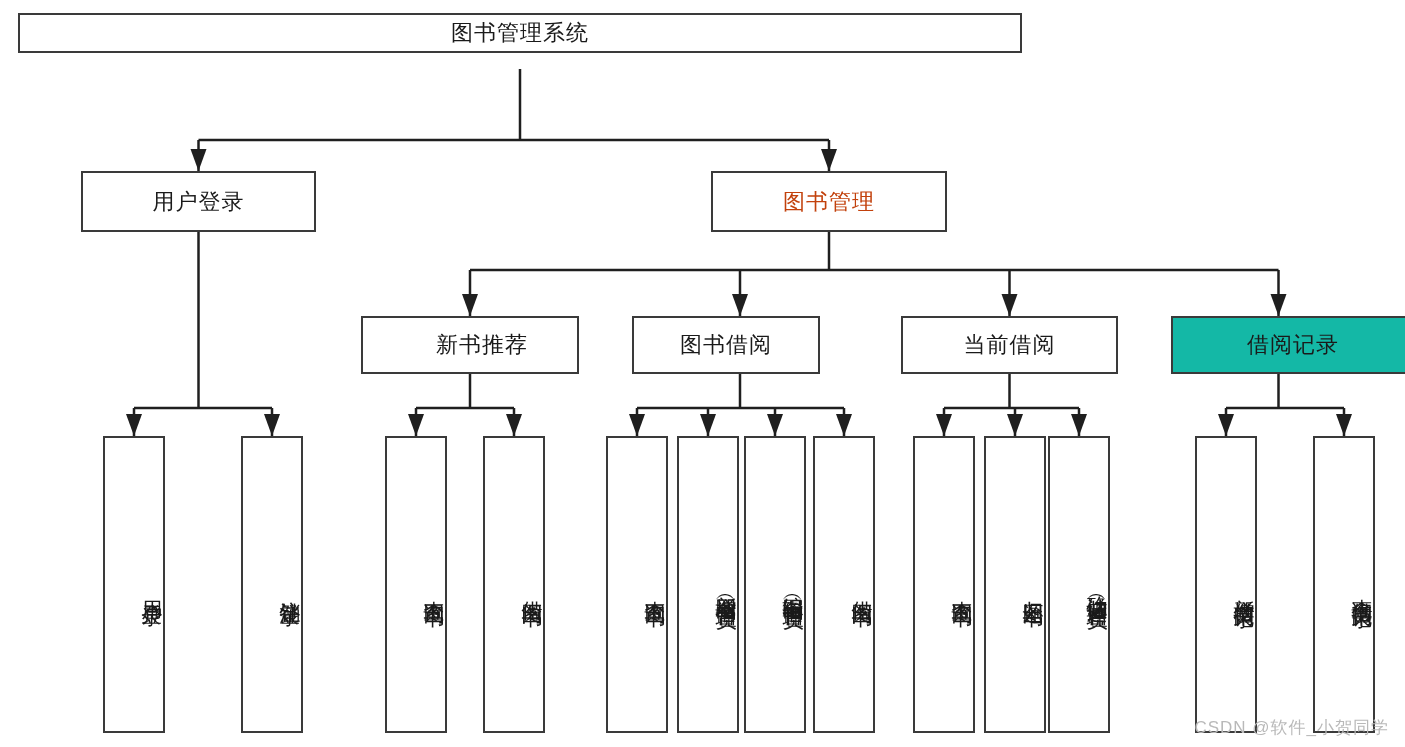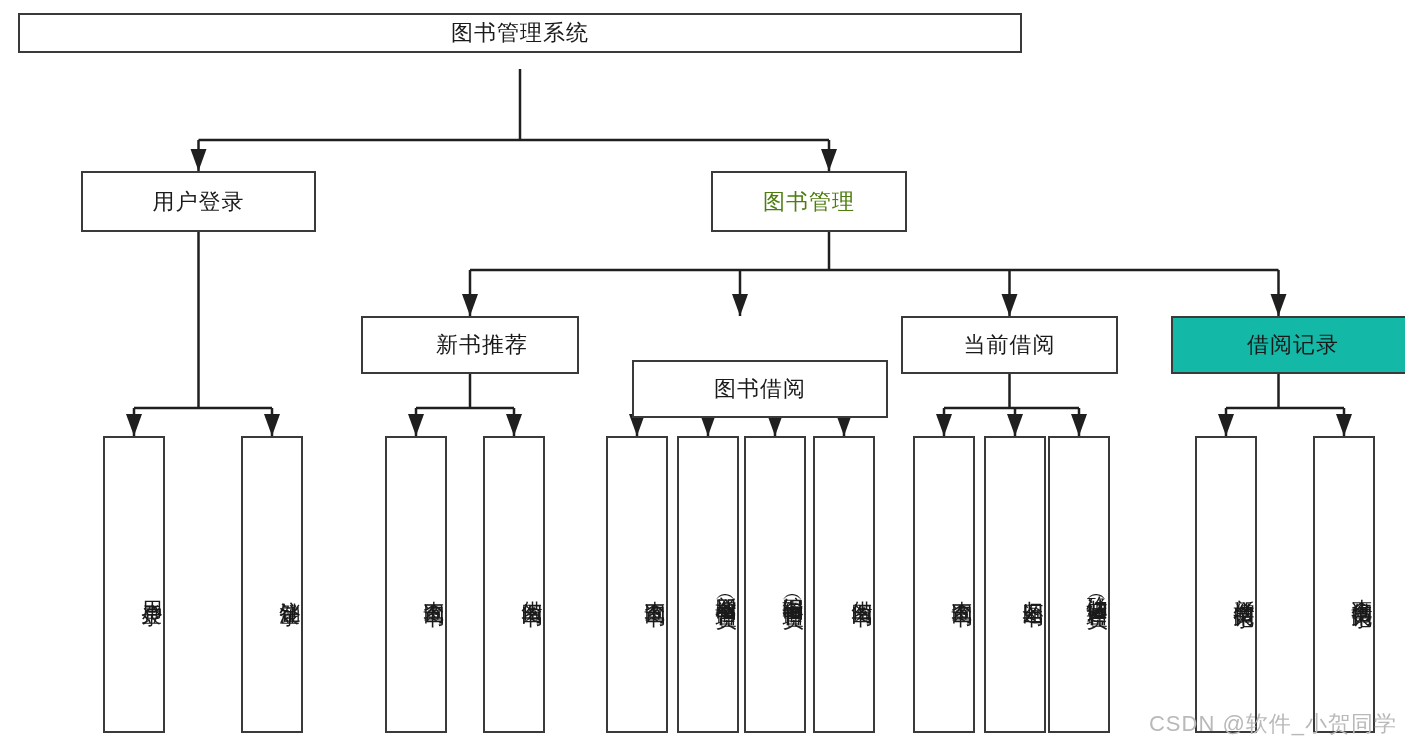--- a/index.html
+++ b/index.html
@@ -51,23 +51,23 @@
   #edge-layer {
     position: absolute;
     left: 0;
     top: 0;
     width: 1405px;
     height: 747px;
     pointer-events: none;
   }
   .watermark {
     position: absolute;
-    right: 8px;
+    right: 16px;
     bottom: 8px;
-    font-size: 22px;
+    font-size: 17px;
     color: #b9b9b9;
     letter-spacing: 1px;
     white-space: nowrap;
   }
 </style>
 </head>
 <body>
 
 <div id="diagram-root">
   <svg id="edge-layer" width="1405" height="747" viewBox="0 0 1405 747">
@@ -124,27 +124,27 @@
       <line x1="1344" y1="408" x2="1344" y2="436" stroke="#1f1f1f" stroke-width="2.5"></line>
       <polygon points="1336,414 1352,414 1344,436" fill="#1f1f1f"></polygon>
     </svg>
   <div id="node-layer">
       <div class="node node-h" style="left: 18px; top: 13px; width: 1004px; height: 40px; border-color: rgb(58, 58, 58); background: rgb(255, 255, 255); color: rgb(26, 26, 26);">
         <span>图书管理系统</span>
       </div>
       <div class="node node-h" style="left: 81px; top: 171px; width: 235px; height: 61px; border-color: rgb(58, 58, 58); background: rgb(255, 255, 255); color: rgb(26, 26, 26);">
         <span>用户登录</span>
       </div>
-      <div class="node node-h" style="left: 711px; top: 171px; width: 196px; height: 61px; border-color: rgb(58, 58, 58); background: rgb(255, 255, 255); color: #4d7c0f;">
+      <div class="node node-h" style="left: 711px; top: 171px; width: 236px; height: 61px; border-color: rgb(58, 58, 58); background: rgb(255, 255, 255); color: #c2410c;">
         <span>图书管理</span>
       </div>
       <div class="node node-h" style="left: 361px; top: 316px; width: 218px; height: 58px; border-color: rgb(58, 58, 58); background: rgb(255, 255, 255); color: rgb(26, 26, 26); padding-left: 24px;">
         <span>新书推荐</span>
       </div>
-      <div class="node node-h" style="left: 632px; top: 316px; width: 256px; height: 58px; border-color: rgb(58, 58, 58); background: rgb(255, 255, 255); color: rgb(26, 26, 26); margin-top: 44px;">
+      <div class="node node-h" style="left: 632px; top: 316px; width: 188px; height: 58px; border-color: rgb(58, 58, 58); background: rgb(255, 255, 255); color: rgb(26, 26, 26);">
         <span>图书借阅</span>
       </div>
       <div class="node node-h" style="left: 901px; top: 316px; width: 217px; height: 58px; border-color: rgb(58, 58, 58); background: rgb(255, 255, 255); color: rgb(26, 26, 26); justify-content: center;">
         <span>当前借阅</span>
       </div>
       <div class="node node-h" style="left: 1171px; top: 316px; width: 244px; height: 58px; border-color: rgb(58, 58, 58); background: #14b8a6; color: rgb(26, 26, 26);">
         <span>借阅记录</span>
       </div>
       <div class="node node-v" style="left: 103px; top: 436px; width: 62px; height: 297px; border-color: rgb(58, 58, 58); background: rgb(255, 255, 255); color: rgb(26, 26, 26);">
         <span class="vtext">用户登录</span>

